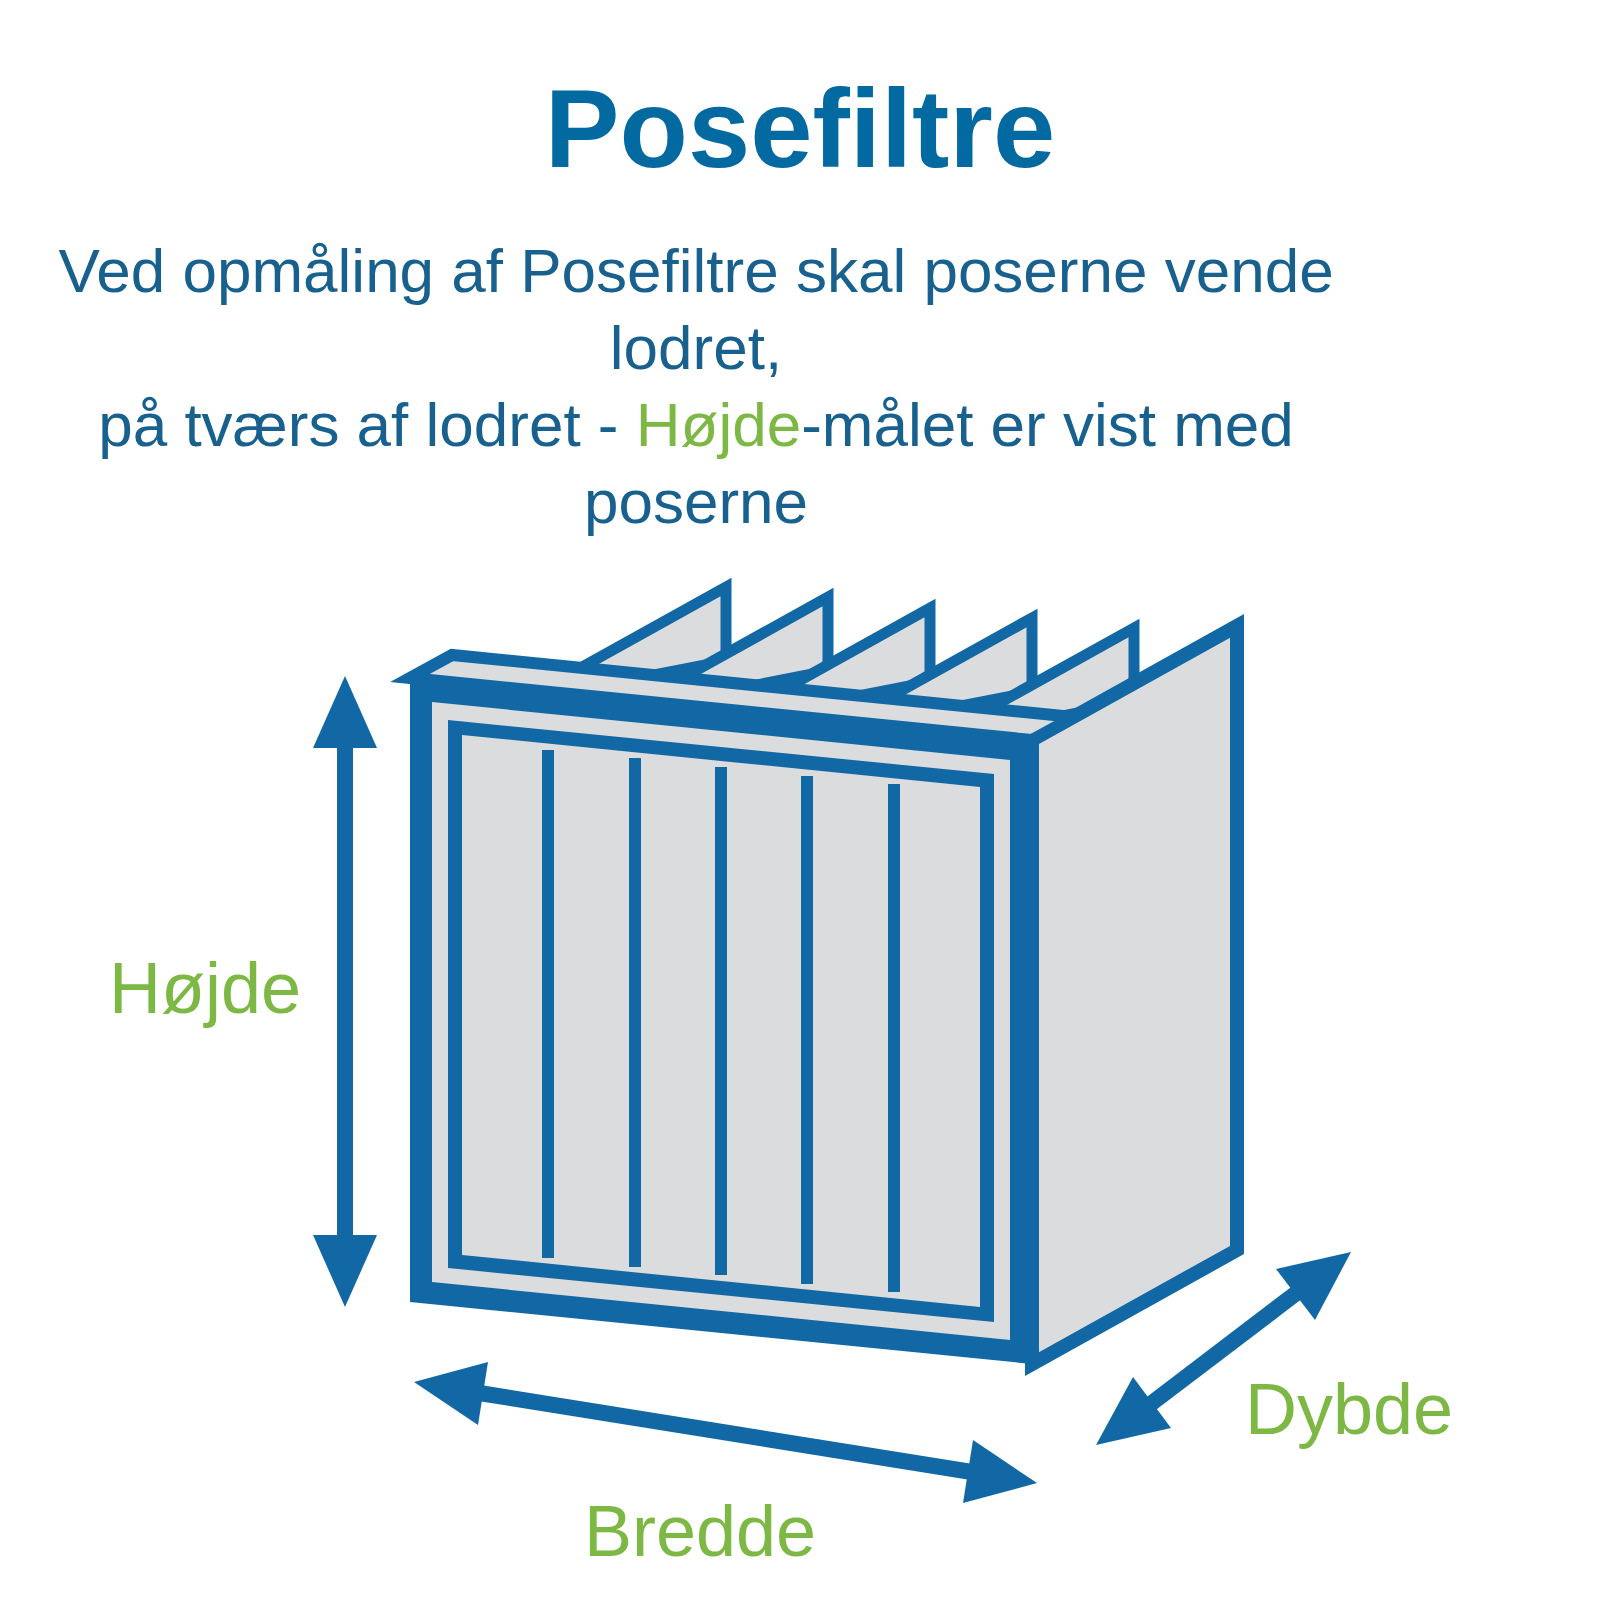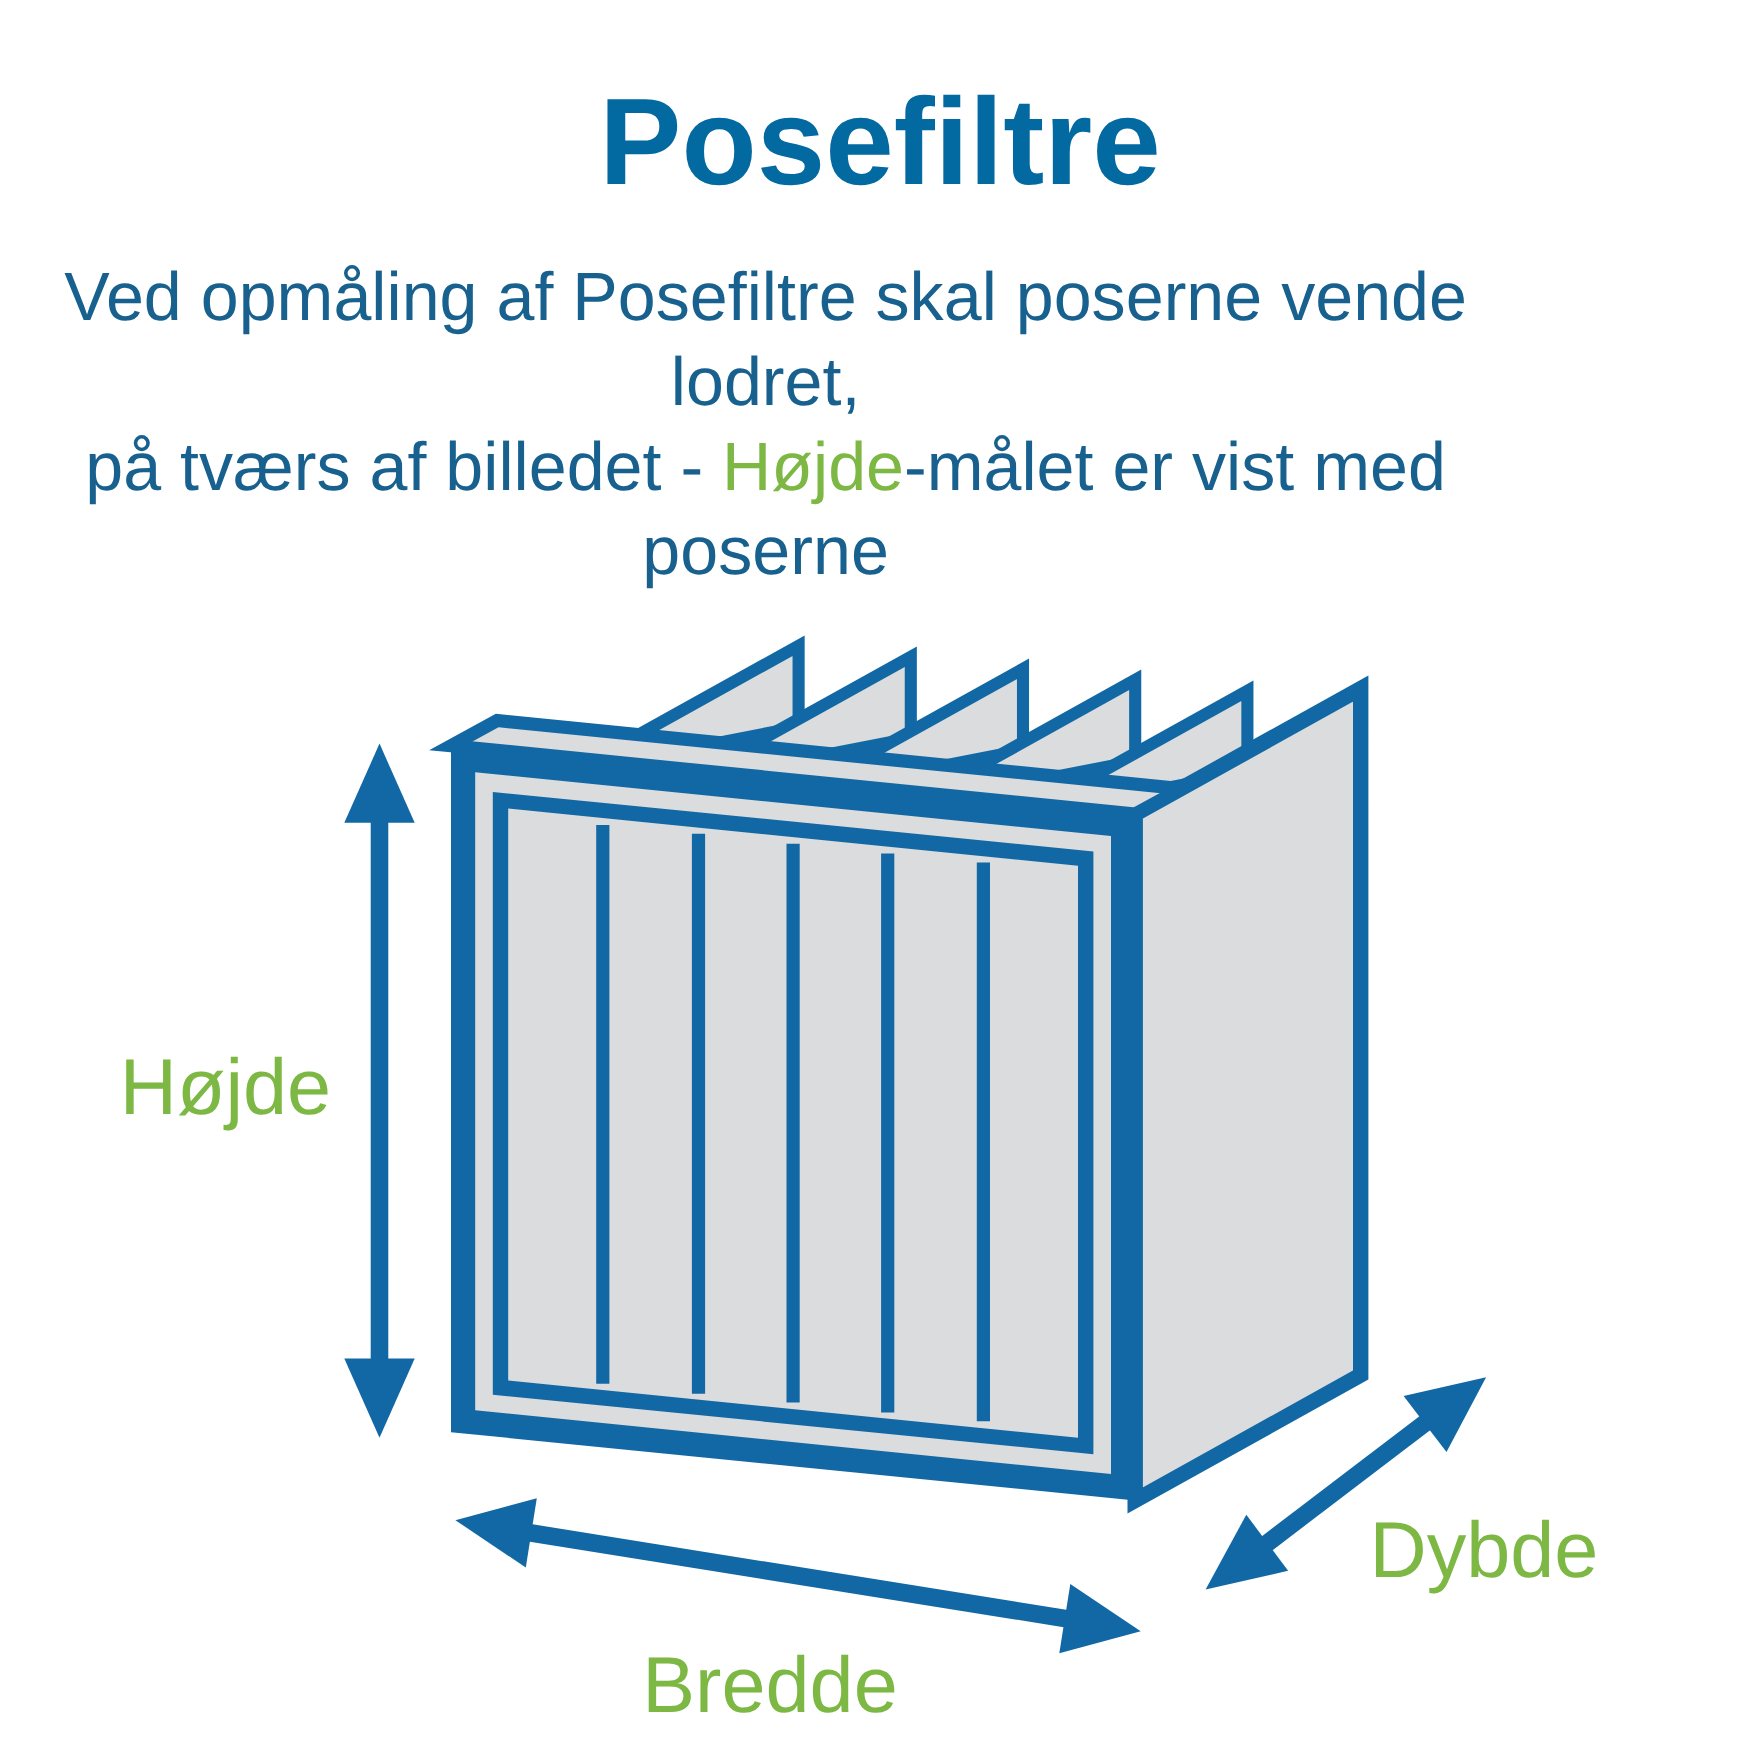--- a/index.html
+++ b/index.html
@@ -47,21 +47,21 @@
 </style>
 </head>
 <body>
 
 <div id="canvas">
 
   <div class="title">Posefiltre</div>
 
   <div class="paragraph">
     <div><span>Ved opmåling af Posefiltre skal poserne vende lodret,</span></div>
-    <div><span>på tværs af billedet - </span><span class="hl">Højde</span><span>-målet er vist med poserne</span></div>
+    <div><span>på tværs af lodret - </span><span class="hl">Højde</span><span>-målet er vist med poserne</span></div>
   </div>
 
   <svg width="1600" height="1600" viewBox="0 0 1600 1600">
 
     <g>
       <polygon class="sail" points="521,701 726,587 726,661"></polygon>
       <polygon class="sail" points="623,711 828,597 828,671"></polygon>
       <polygon class="sail" points="725,722 930,608 930,682"></polygon>
       <polygon class="sail" points="827,732 1032,618 1032,692"></polygon>
       <polygon class="sail" points="929,742 1134,628 1134,702"></polygon>

